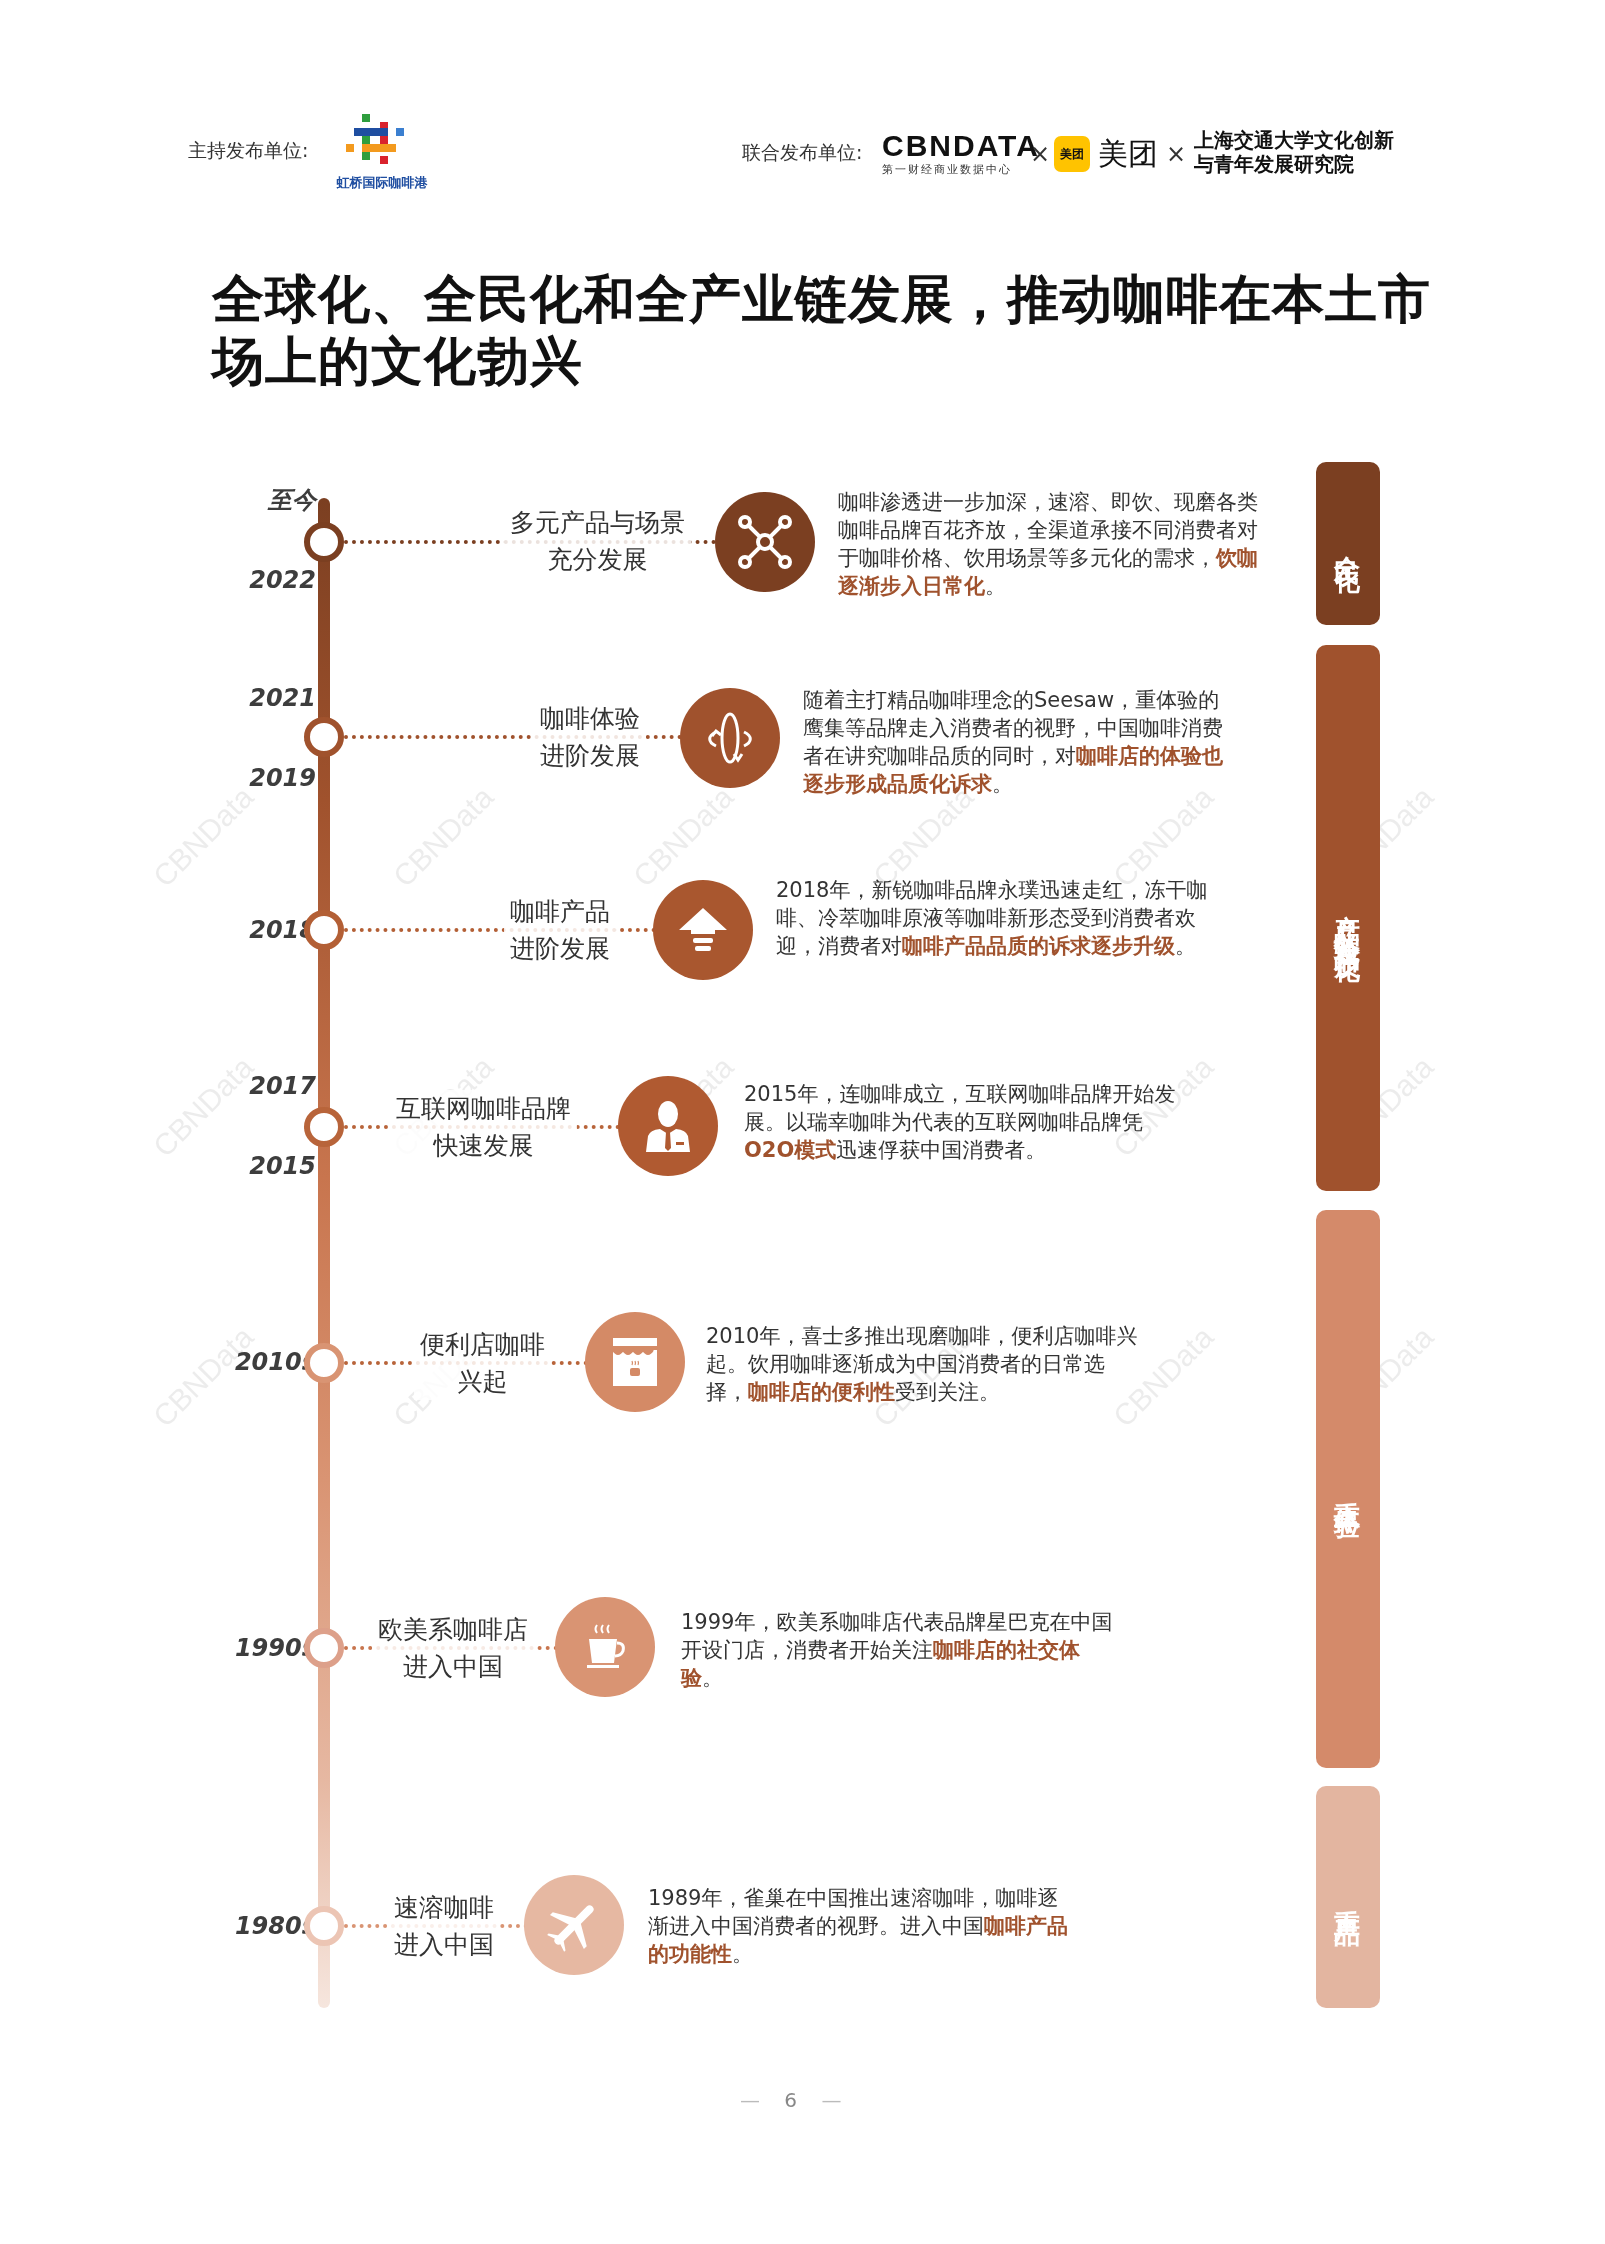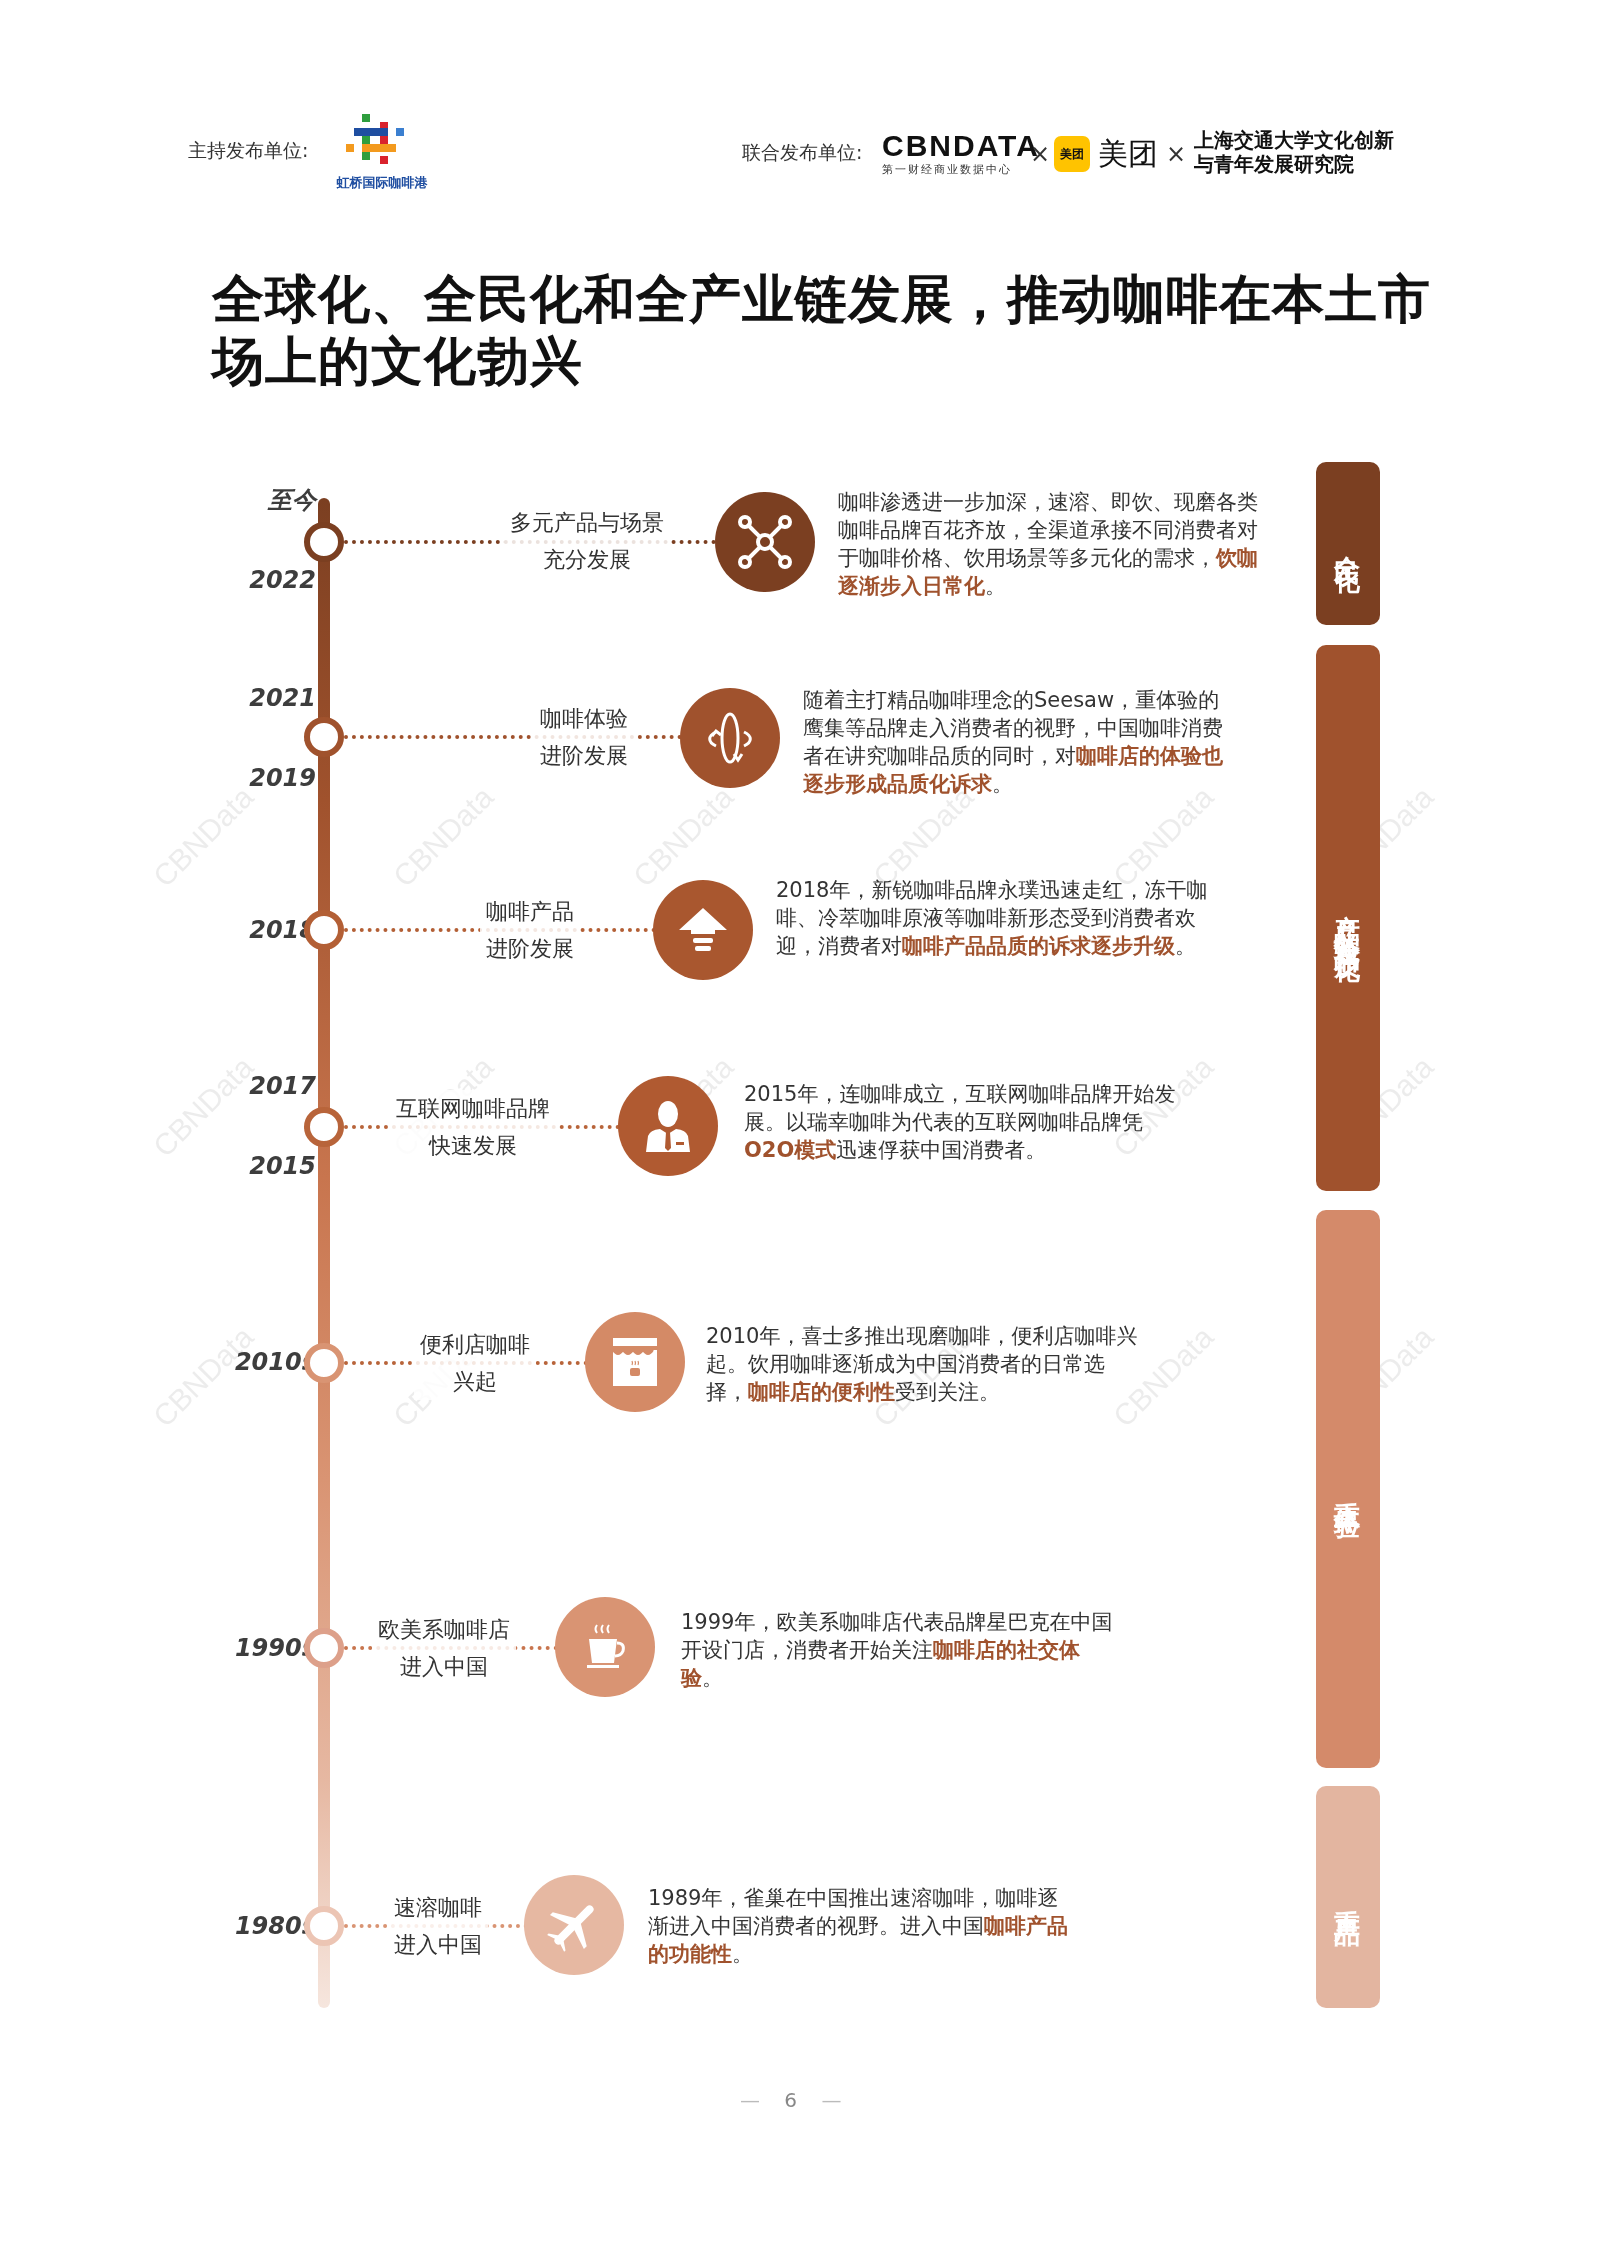--- a/index.html
+++ b/index.html
@@ -5,21 +5,21 @@
   html,body{margin:0;padding:0;background:#fff;}
   body{width:1605px;height:2244px;position:relative;overflow:hidden;font-family:"DejaVu Sans","Liberation Sans",sans-serif;color:#333;}
   .abs{position:absolute;}
   .hdr-label{font-size:19px;color:#333;}
   .title{left:212px;top:268px;width:1240px;font-size:52px;font-weight:900;line-height:62px;color:#111;letter-spacing:1px;}
   .watermark{position:absolute;font-family:"Liberation Sans",sans-serif;font-size:30px;color:rgba(200,200,200,0.35);transform:rotate(-45deg);white-space:nowrap;}
   .tl-line{left:318px;width:12px;border-radius:6px;}
   .node{width:28px;height:28px;border-radius:50%;background:#fff;border:6px solid;box-sizing:content-box;}
   .dots{height:0;border-top:4px dotted;}
   .year{font-family:"DejaVu Sans","Liberation Sans",sans-serif;font-style:italic;font-weight:bold;font-size:24px;color:#3d3d3d;text-align:right;width:110px;line-height:40px;margin-left:24px;}
-  .phase{font-size:22px;color:#333;text-align:center;line-height:37px;background:rgba(255,255,255,0.85);padding:0 6px;}
+  .phase{font-size:25px;color:#333;text-align:center;line-height:37px;background:rgba(255,255,255,0.85);padding:0 6px;}
   .icircle{border-radius:50%;display:flex;align-items:center;justify-content:center;}
   .desc{font-size:21px;color:#333;line-height:28px;}
   .hl{color:#a0522d;font-weight:bold;}
   .sidebar{left:1316px;width:64px;border-radius:10px;color:#fff;font-weight:bold;font-size:26px;display:flex;align-items:center;justify-content:center;}
   .sidebar span{writing-mode:vertical-rl;letter-spacing:6px;}
   .pager{left:740px;top:2088px;font-size:20px;color:#888;}
 </style>
 </head>
 <body>
 
@@ -127,21 +127,21 @@
 </div>
 <div class="abs desc" style="left:803px;top:686px;width:430px;">
   <span>随着主打精品咖啡理念的Seesaw，重体验的鹰集等品牌走入消费者的视野，中国咖啡消费者在讲究咖啡品质的同时，对</span><span class="hl">咖啡店的体验也逐步形成品质化诉求</span><span>。</span>
 </div>
 
 <div class="abs year" style="left:182px;top:910px;">
   <div>2018</div>
 </div>
 <div class="abs node" style="left:304px;top:910px;border-color:#b35f35;"></div>
 <div class="abs dots" style="left:344px;top:928px;width:312px;border-color:#b35f35;"></div>
-<div class="abs phase" style="left:480px;top:893px;">
+<div class="abs phase" style="left:504px;top:893px;">
   <div>咖啡产品</div>
   <div>进阶发展</div>
 </div>
 <div class="abs icircle" style="left:653px;top:880px;width:100px;height:100px;background:#a9572f;">
   <svg width="56" height="56" viewBox="0 0 56 56">
       <g fill="#fff">
         <polygon points="28,6 52,28 40,28 40,32 16,32 16,28 4,28"></polygon>
         <rect x="18" y="36" width="20" height="5" rx="2"></rect>
         <rect x="20" y="44" width="16" height="5" rx="2"></rect>
       </g>

